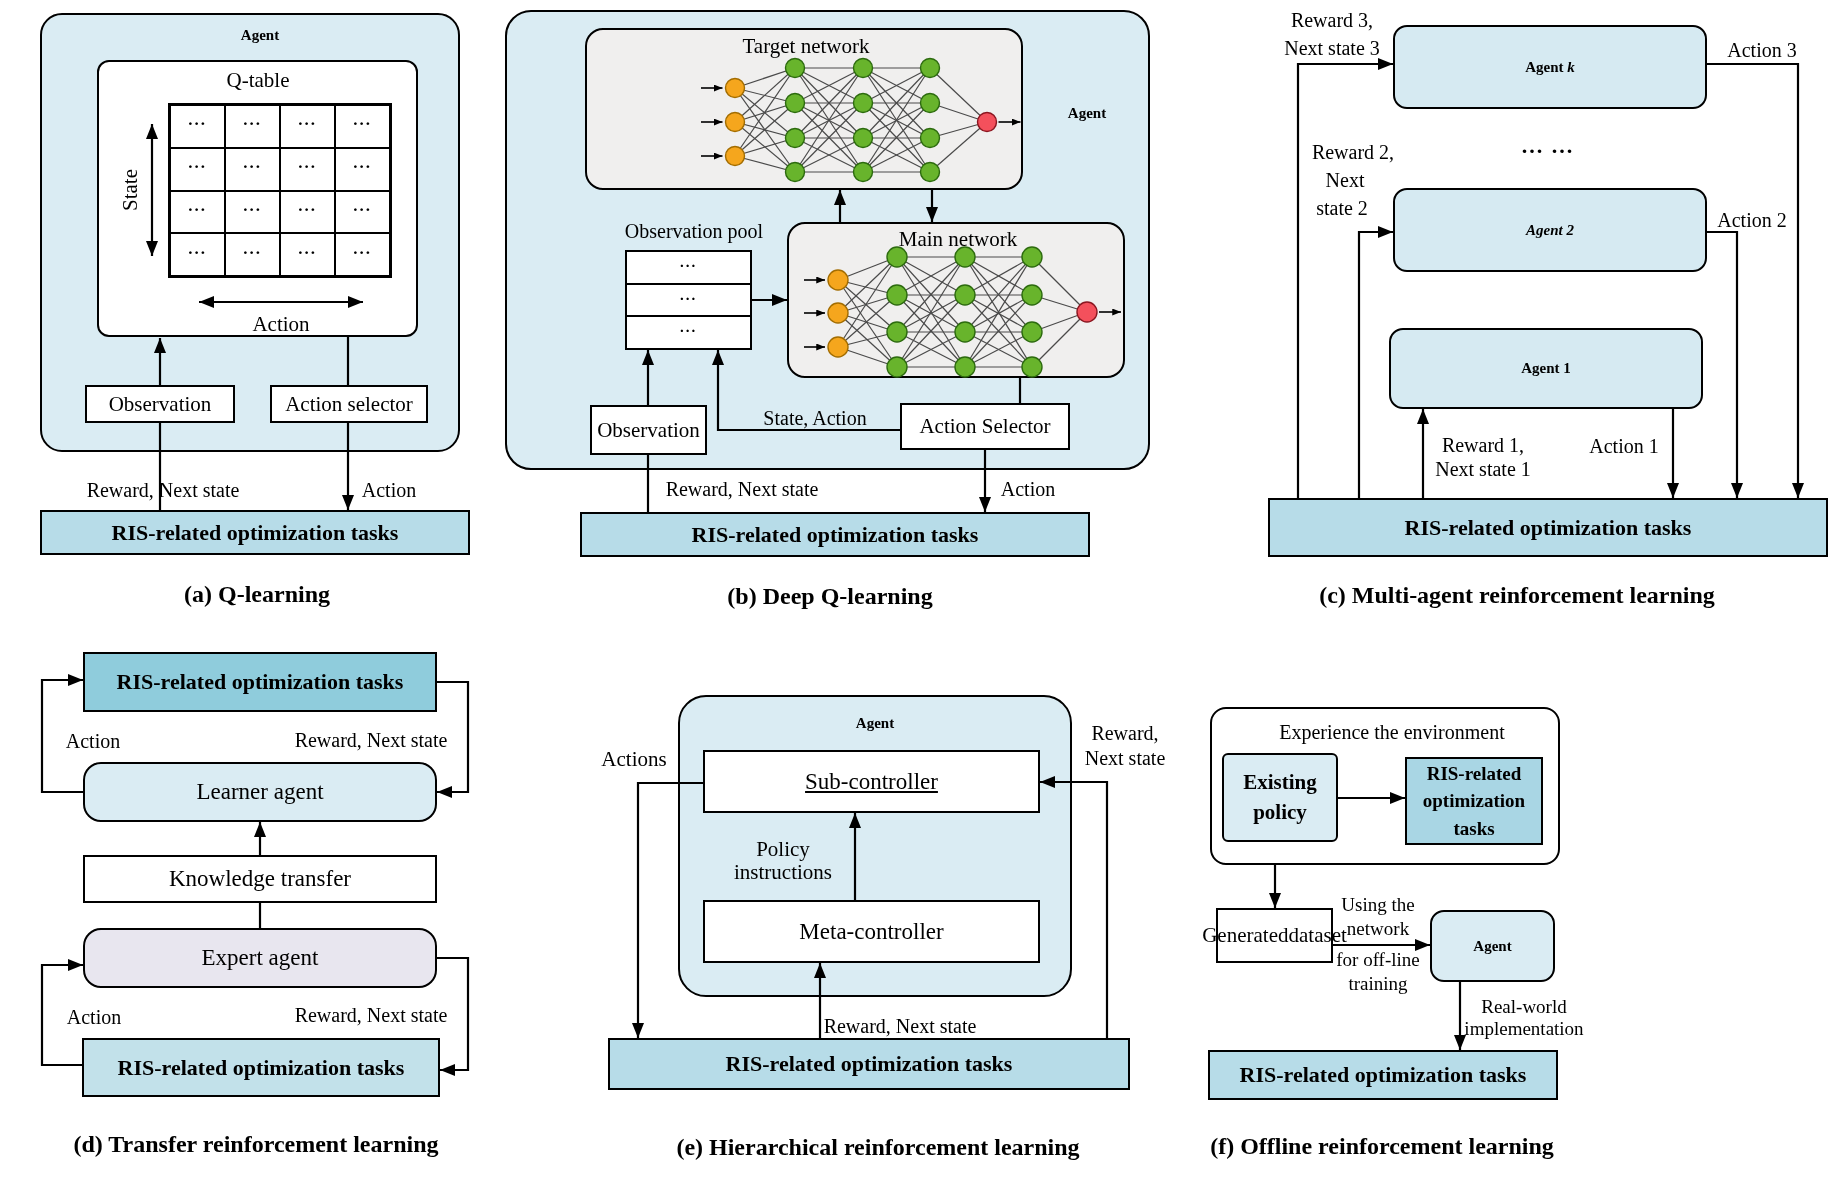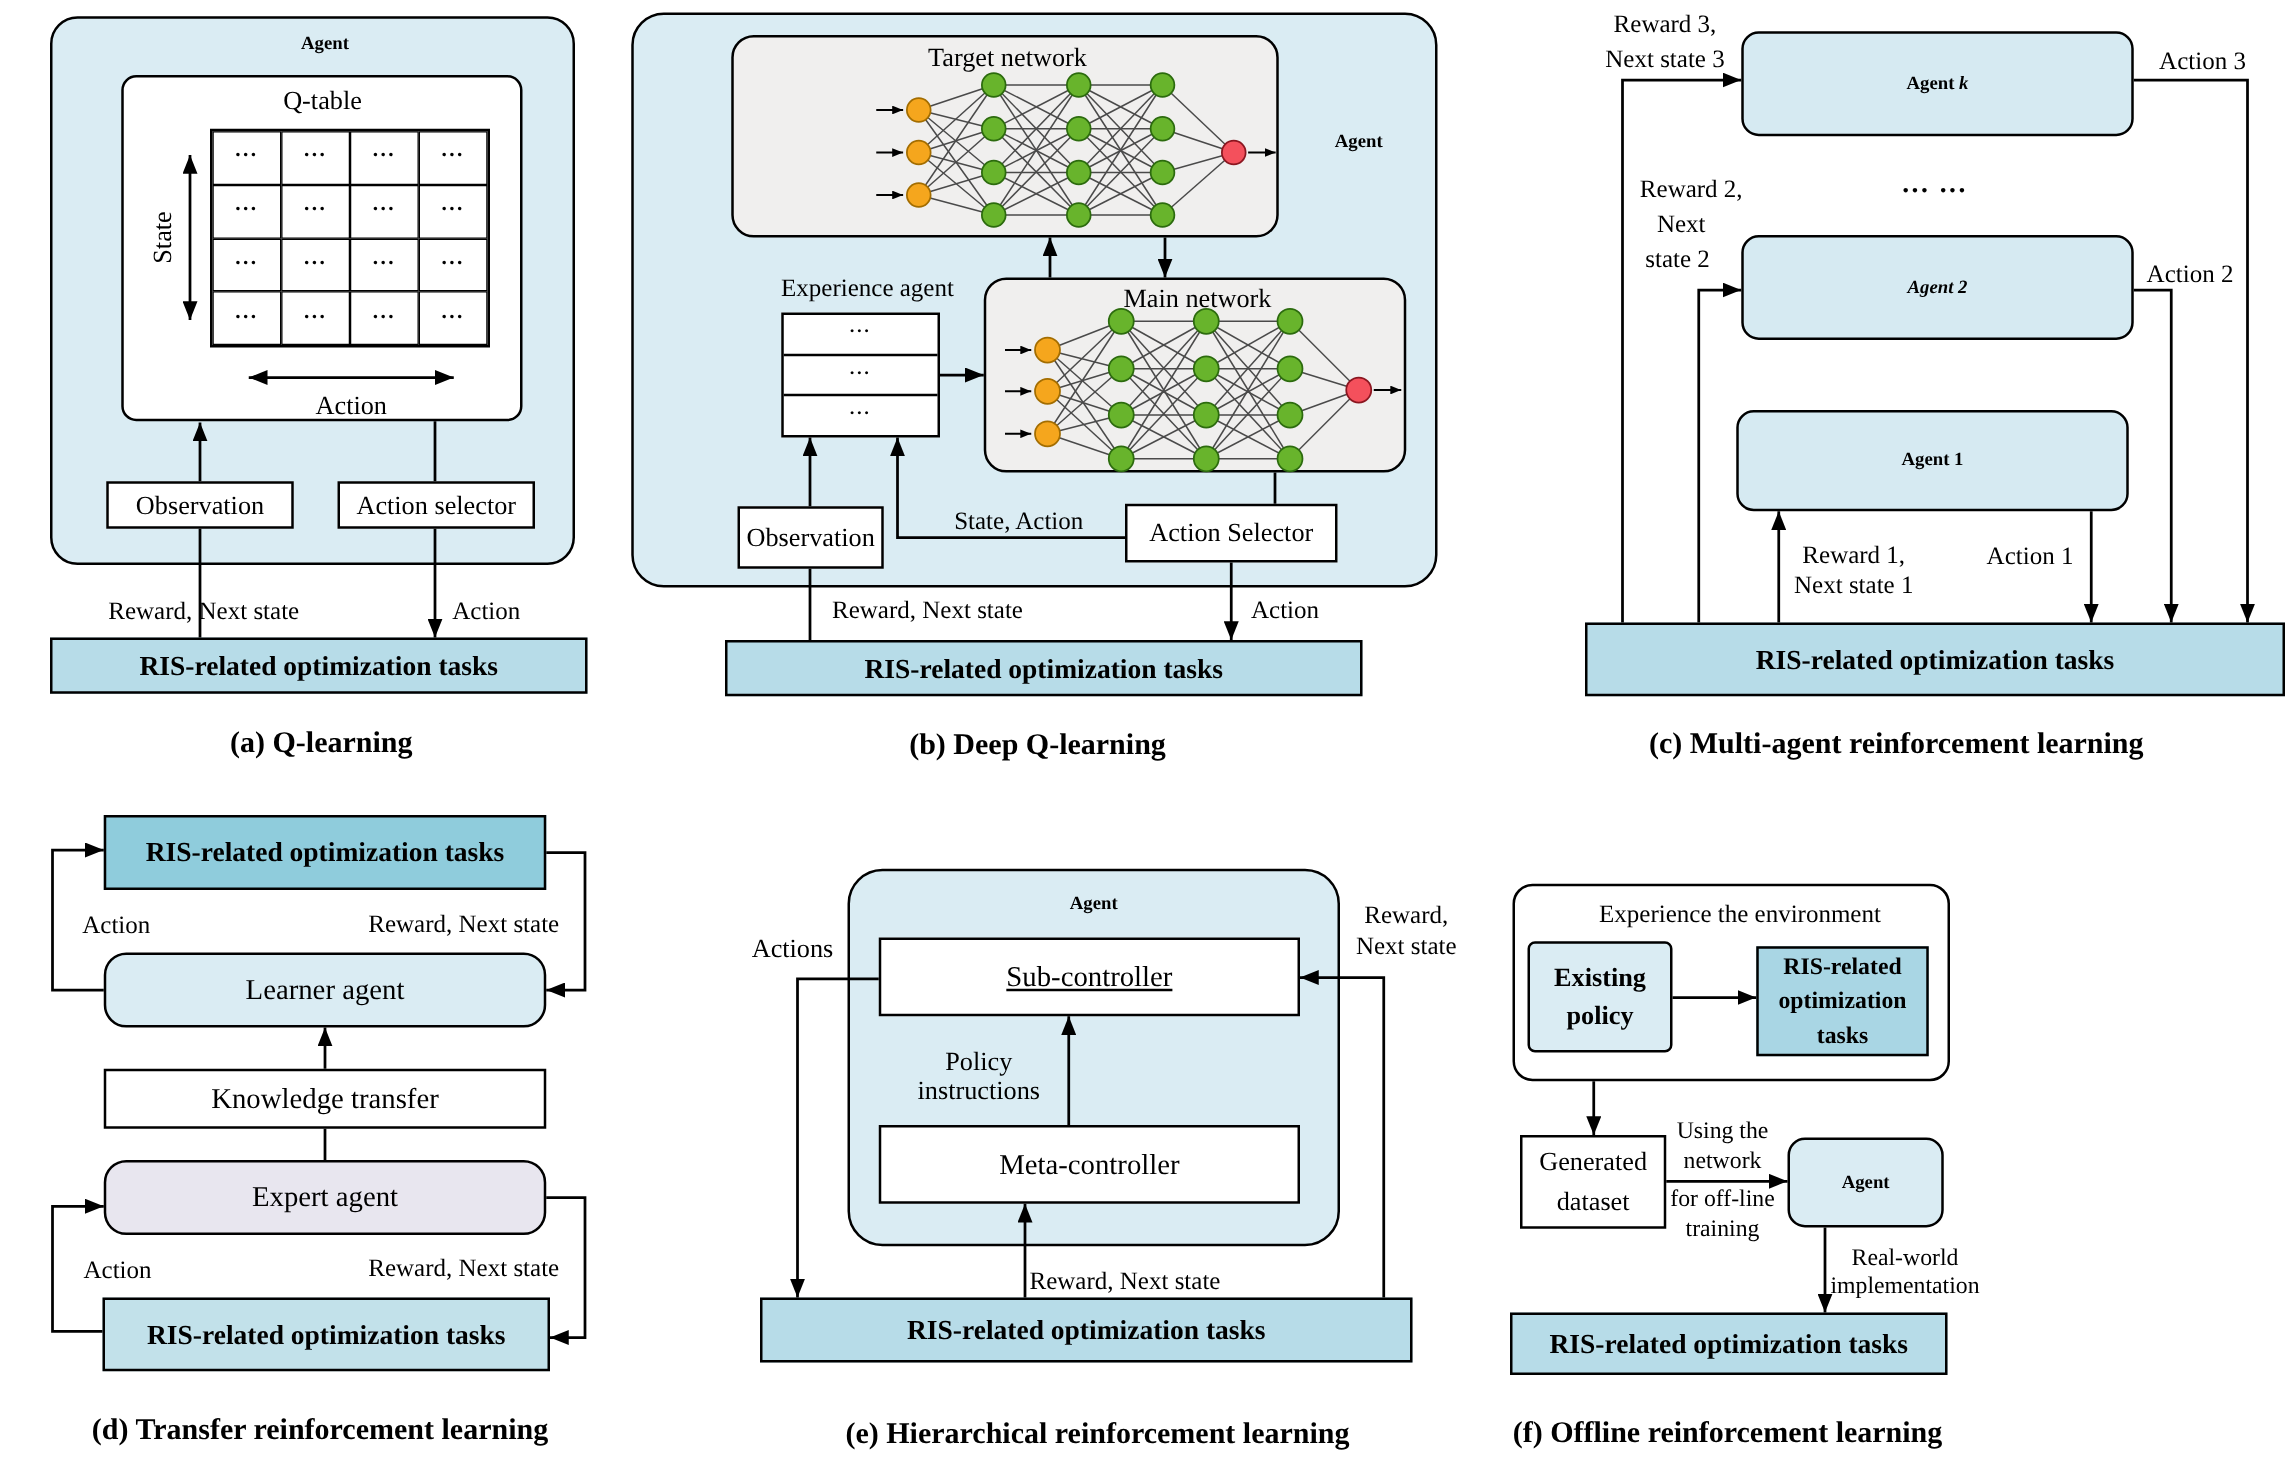--- a/index.html
+++ b/index.html
@@ -107,21 +107,21 @@
     <span>RIS-related optimization tasks</span>
   </div>
   <div class="t cap" style="left:257px;top:595px;">(a) Q-learning</div>
 
   <div class="box agentbg" style="left:505px;top:10px;width:645px;height:460px;border-radius:26px;"></div>
   <div class="t ttl" style="left:1087px;top:114px;">Agent</div>
   <div class="box nnbox" style="left:585px;top:28px;width:438px;height:162px;"></div>
   <div class="t lbl" style="left:806px;top:46px;">Target network</div>
   <div class="box nnbox" style="left:787px;top:222px;width:338px;height:156px;"></div>
   <div class="t lbl" style="left:958px;top:239px;">Main network</div>
-  <div class="t lbl20" style="left:694px;top:231px;">Experience agent</div>
+  <div class="t lbl20" style="left:694px;top:231px;">Observation pool</div>
   <div id="exp-pool">
       <div class="pool-row">
         <span class="pdots">...</span>
       </div>
       <div class="pool-row">
         <span class="pdots">...</span>
       </div>
       <div class="pool-row">
         <span class="pdots">...</span>
       </div>
@@ -209,21 +209,21 @@
   <div class="t lbl20" style="left:1392px;top:732px;">Experience the environment</div>
   <div class="box agentbg" style="left:1222px;top:753px;width:116px;height:89px;border-radius:6px;flex-direction:column;font-size:21px;font-weight:bold;line-height:1.4;">
     <span>Existing</span>
     <span>policy</span>
   </div>
   <div class="box" style="left:1405px;top:757px;width:138px;height:88px;background:var(--rismid);flex-direction:column;font-size:19px;font-weight:bold;line-height:1.45;">
     <span>RIS-related</span>
     <span>optimization</span>
     <span>tasks</span>
   </div>
-  <div class="box" style="left:1216px;top:908px;width:117px;height:75px;flex-direction:column;font-size:21px;line-height:1.5;">
+  <div class="box" style="left:1216px;top:908px;width:117px;height:55px;font-size:21px;line-height:1.5;">
     <span>Generated</span>
     <span>dataset</span>
   </div>
   <div class="t lbl19" style="left:1378px;top:905px;">Using the</div>
   <div class="t lbl19" style="left:1378px;top:929px;">network</div>
   <div class="t lbl19" style="left:1378px;top:960px;">for off-line</div>
   <div class="t lbl19" style="left:1378px;top:984px;">training</div>
   <div class="box agentbg ttl" style="left:1430px;top:910px;width:125px;height:72px;border-radius:14px;">
     <span>Agent</span>
   </div>

